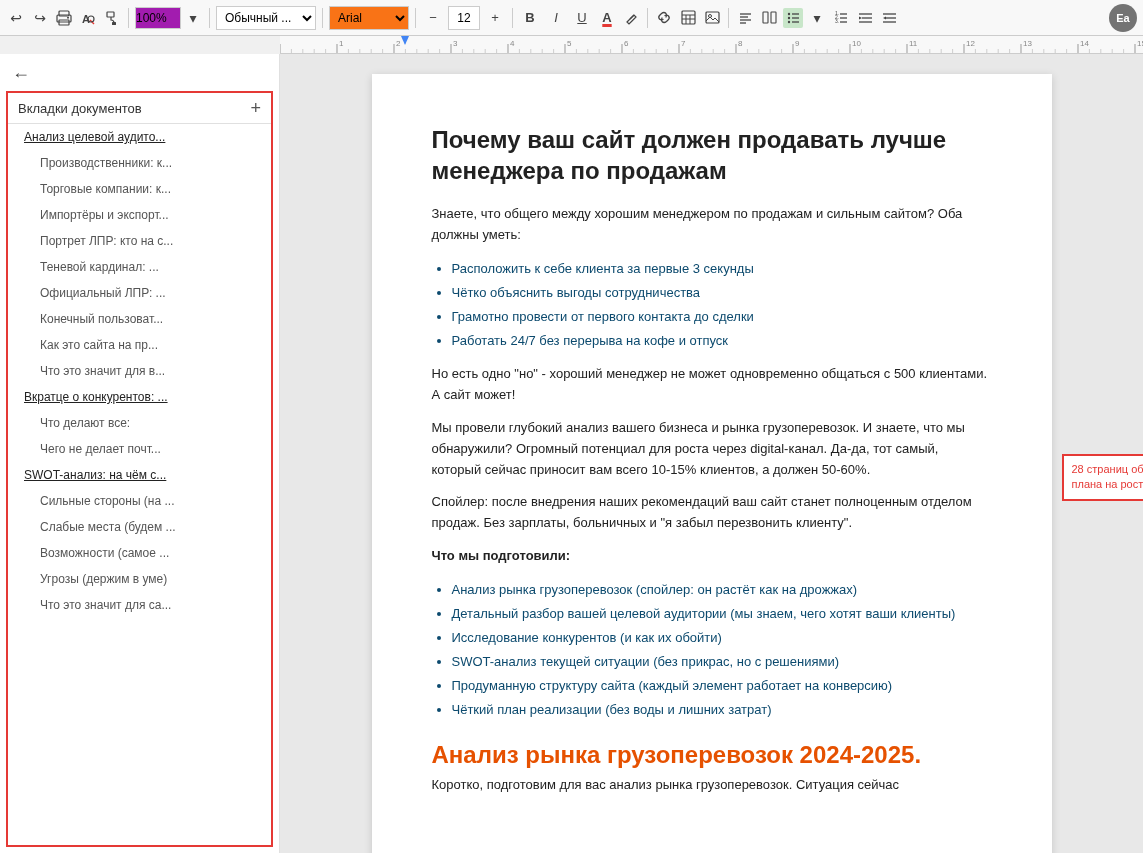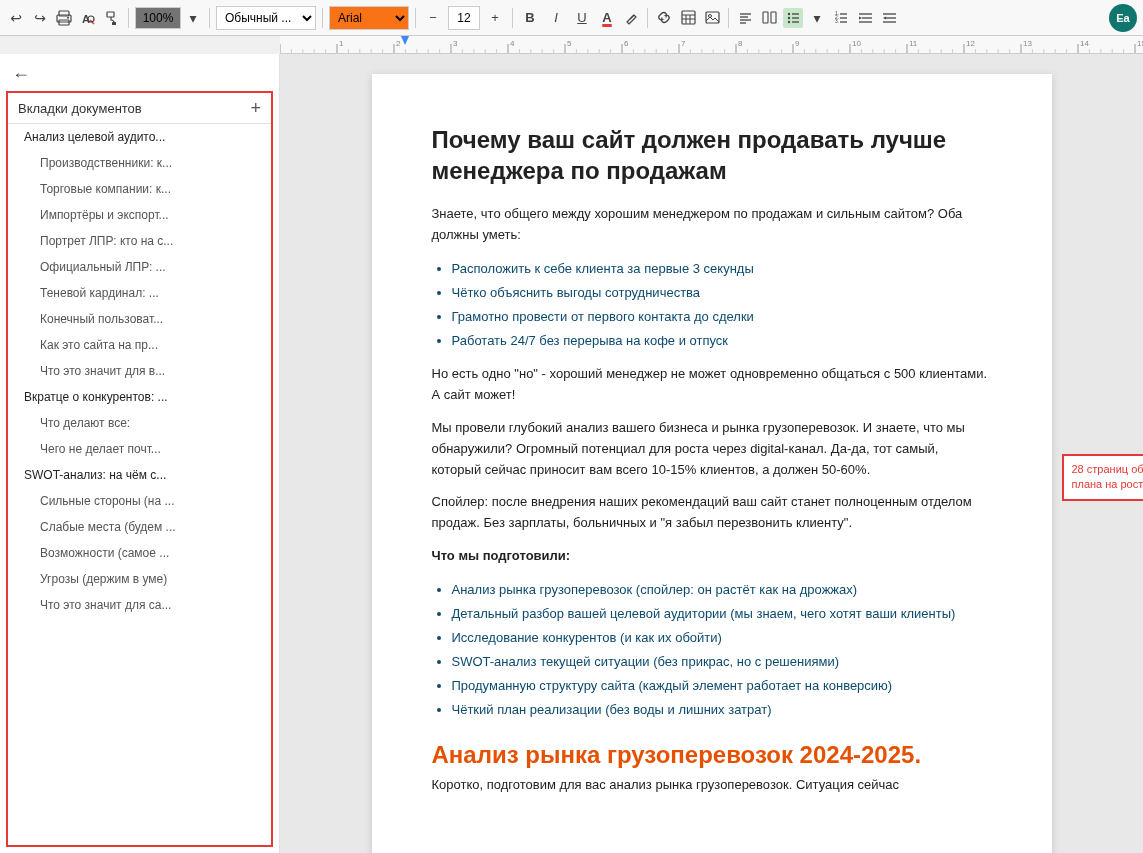--- a/index.html
+++ b/index.html
@@ -23,43 +23,43 @@
     }
     .toolbar-divider { width: 1px; height: 20px; background: #ccc; margin: 0 2px; }
     .toolbar-select {
       height: 24px; font-size: 12px; border: 1px solid #ccc; background: #fff;
       padding: 0 4px; cursor: pointer;
     }
     .toolbar-zoom {
       display: flex; align-items: center; gap: 2px;
     }
     .zoom-value {
-      border: 1px solid #ccc; background: #737373; width: 46px; height: 22px;
-      text-align: center; font-size: 12px;
+      border: 1px solid #ccc; background: #a21caf; width: 46px; height: 22px;
+      font-size: 12px;
     }
     .toolbar-btn {
       width: 22px; height: 22px;
       display: flex; align-items: center; justify-content: center;
       cursor: pointer; font-size: 13px; color: #444;
       background: none; border: none;
     }
     .toolbar-font-name {
       border: 1px solid #ccc; background: #f97316; height: 24px;
       font-size: 12px; padding: 0 4px; width: 80px; cursor: pointer;
     }
     .toolbar-font-size {
       border: 1px solid #ccc; background: #fff; height: 24px;
       font-size: 12px; text-align: center; width: 32px;
     }
     .tb-bold { font-weight: bold; }
     .tb-italic { font-style: italic; }
     .tb-underline { text-decoration: underline; }
     .user-badge {
       margin-left: auto;
-      background: #0f766e;
+      background: #737373;
       color: white;
       border-radius: 50%;
       width: 28px; height: 28px;
       display: flex; align-items: center; justify-content: center;
       font-size: 11px; font-weight: bold;
       cursor: pointer;
     }
 
     
     .main-layout {
@@ -117,21 +117,21 @@
     .tab-item {
       padding: 6px 12px 6px 16px;
       font-size: 12px;
       color: #444;
       cursor: pointer;
       border-bottom: none;
       white-space: nowrap;
       overflow: hidden;
       text-overflow: ellipsis;
     }
-    .tab-item.level-1 { padding-left: 16px; font-weight: 500; color: #222; }
+    .tab-item.level-1 { padding-left: 16px; font-weight: 500; color: #222; text-decoration: underline; }
     .tab-item.level-2 { padding-left: 32px; font-weight: normal; color: #555; }
 
     
     .tabs-list::-webkit-scrollbar { width: 6px; }
     .tabs-list::-webkit-scrollbar-track { background: #f0f0f0; }
     .tabs-list::-webkit-scrollbar-thumb { background: #bbb; border-radius: 3px; }
 
     
     .doc-area {
       flex: 1;
@@ -493,22 +493,22 @@
         <span class="tabs-title">Вкладки документов</span>
         <span class="tabs-add">+</span>
       </div>
       <div class="tabs-list" id="tabs-list">
 
       <div class="tab-item level-1">Анализ целевой аудито...</div>
           <div class="tab-item level-2">Производственники: к...</div>
           <div class="tab-item level-2">Торговые компании: к...</div>
           <div class="tab-item level-2">Импортёры и экспорт...</div>
           <div class="tab-item level-2">Портрет ЛПР: кто на с...</div>
+          <div class="tab-item level-2">Теневой кардинал: ...</div>
           <div class="tab-item level-2">Официальный ЛПР: ...</div>
-          <div class="tab-item level-2">Теневой кардинал: ...</div>
           <div class="tab-item level-2">Конечный пользоват...</div>
           <div class="tab-item level-2">Как это сайта на пр...</div>
           <div class="tab-item level-2">Что это значит для в...</div>
           <div class="tab-item level-1">Вкратце о конкурентов: ...</div>
           <div class="tab-item level-2">Что делают все:</div>
           <div class="tab-item level-2">Чего не делает почт...</div>
           <div class="tab-item level-1">SWOT-анализ: на чём с...</div>
           <div class="tab-item level-2">Сильные стороны (на ...</div>
           <div class="tab-item level-2">Слабые места (будем ...</div>
           <div class="tab-item level-2">Возможности (самое ...</div>

